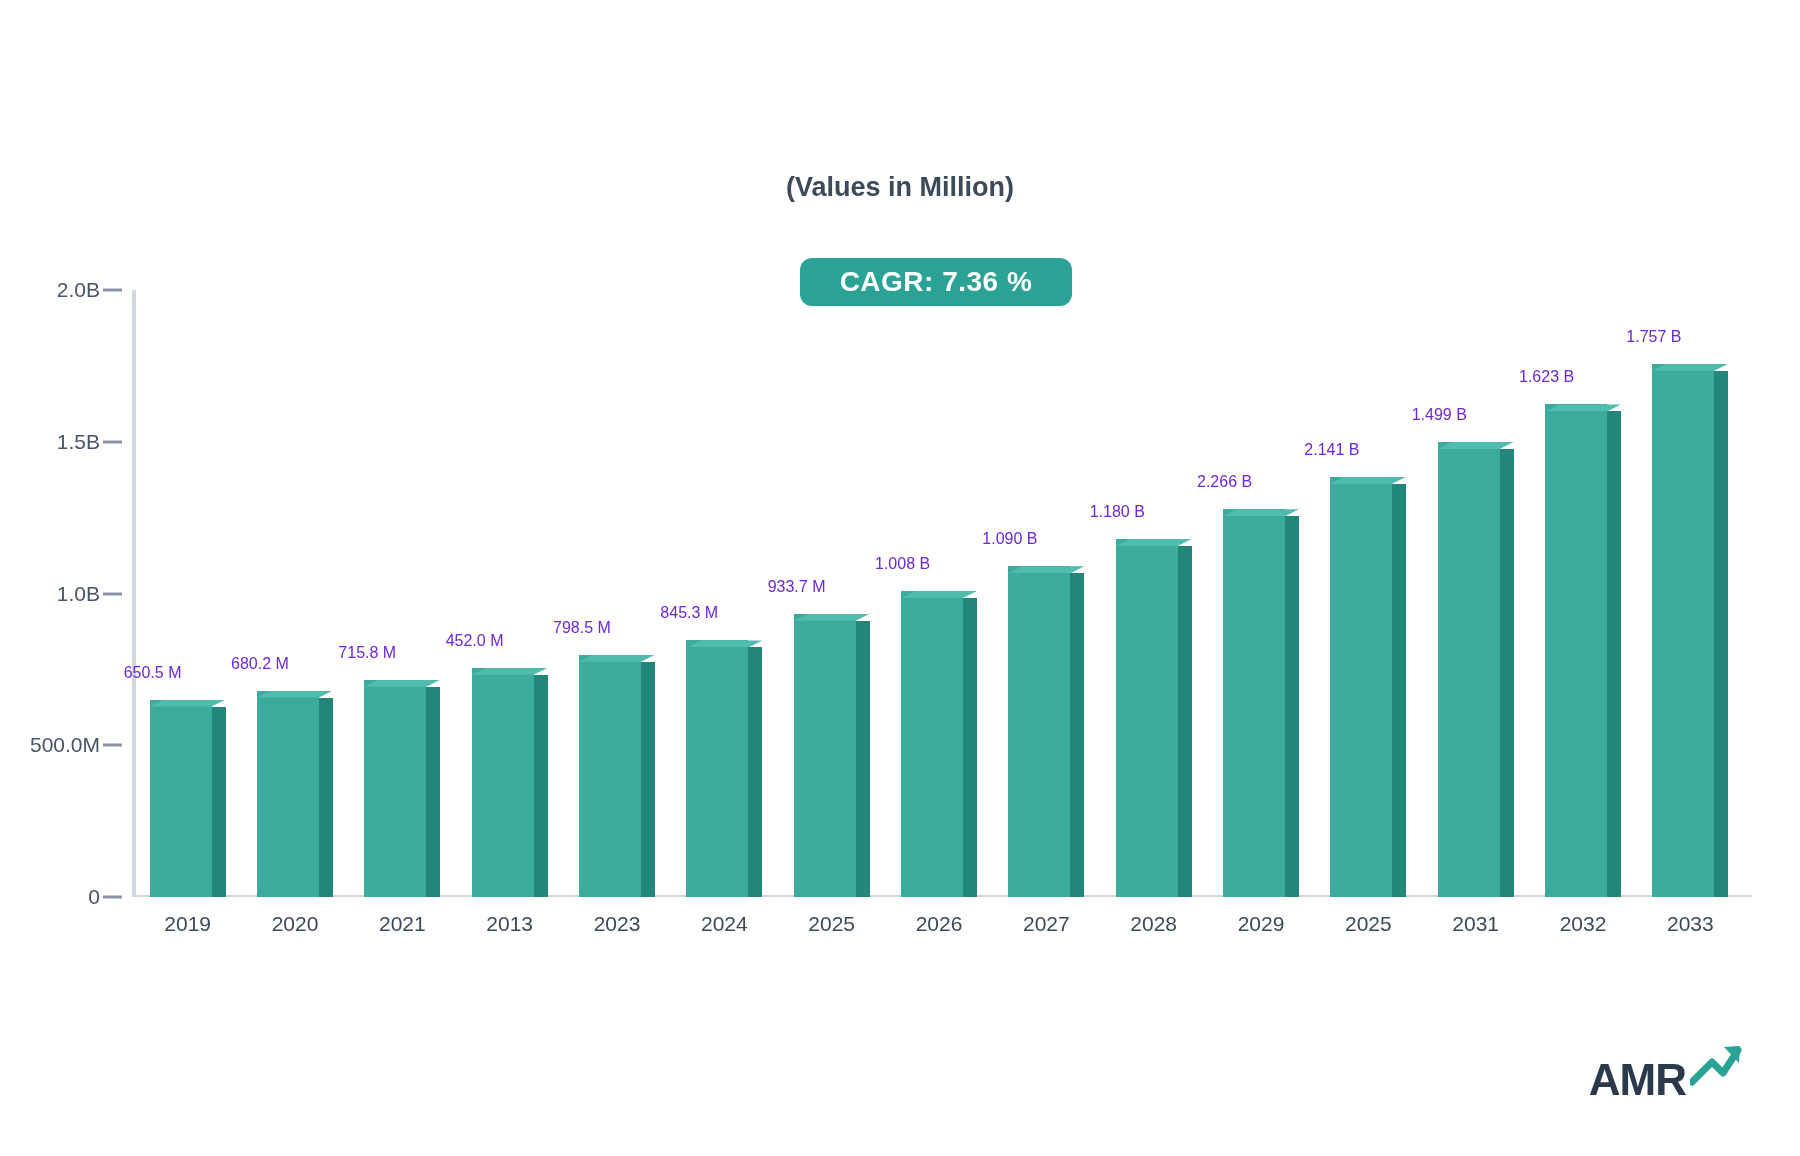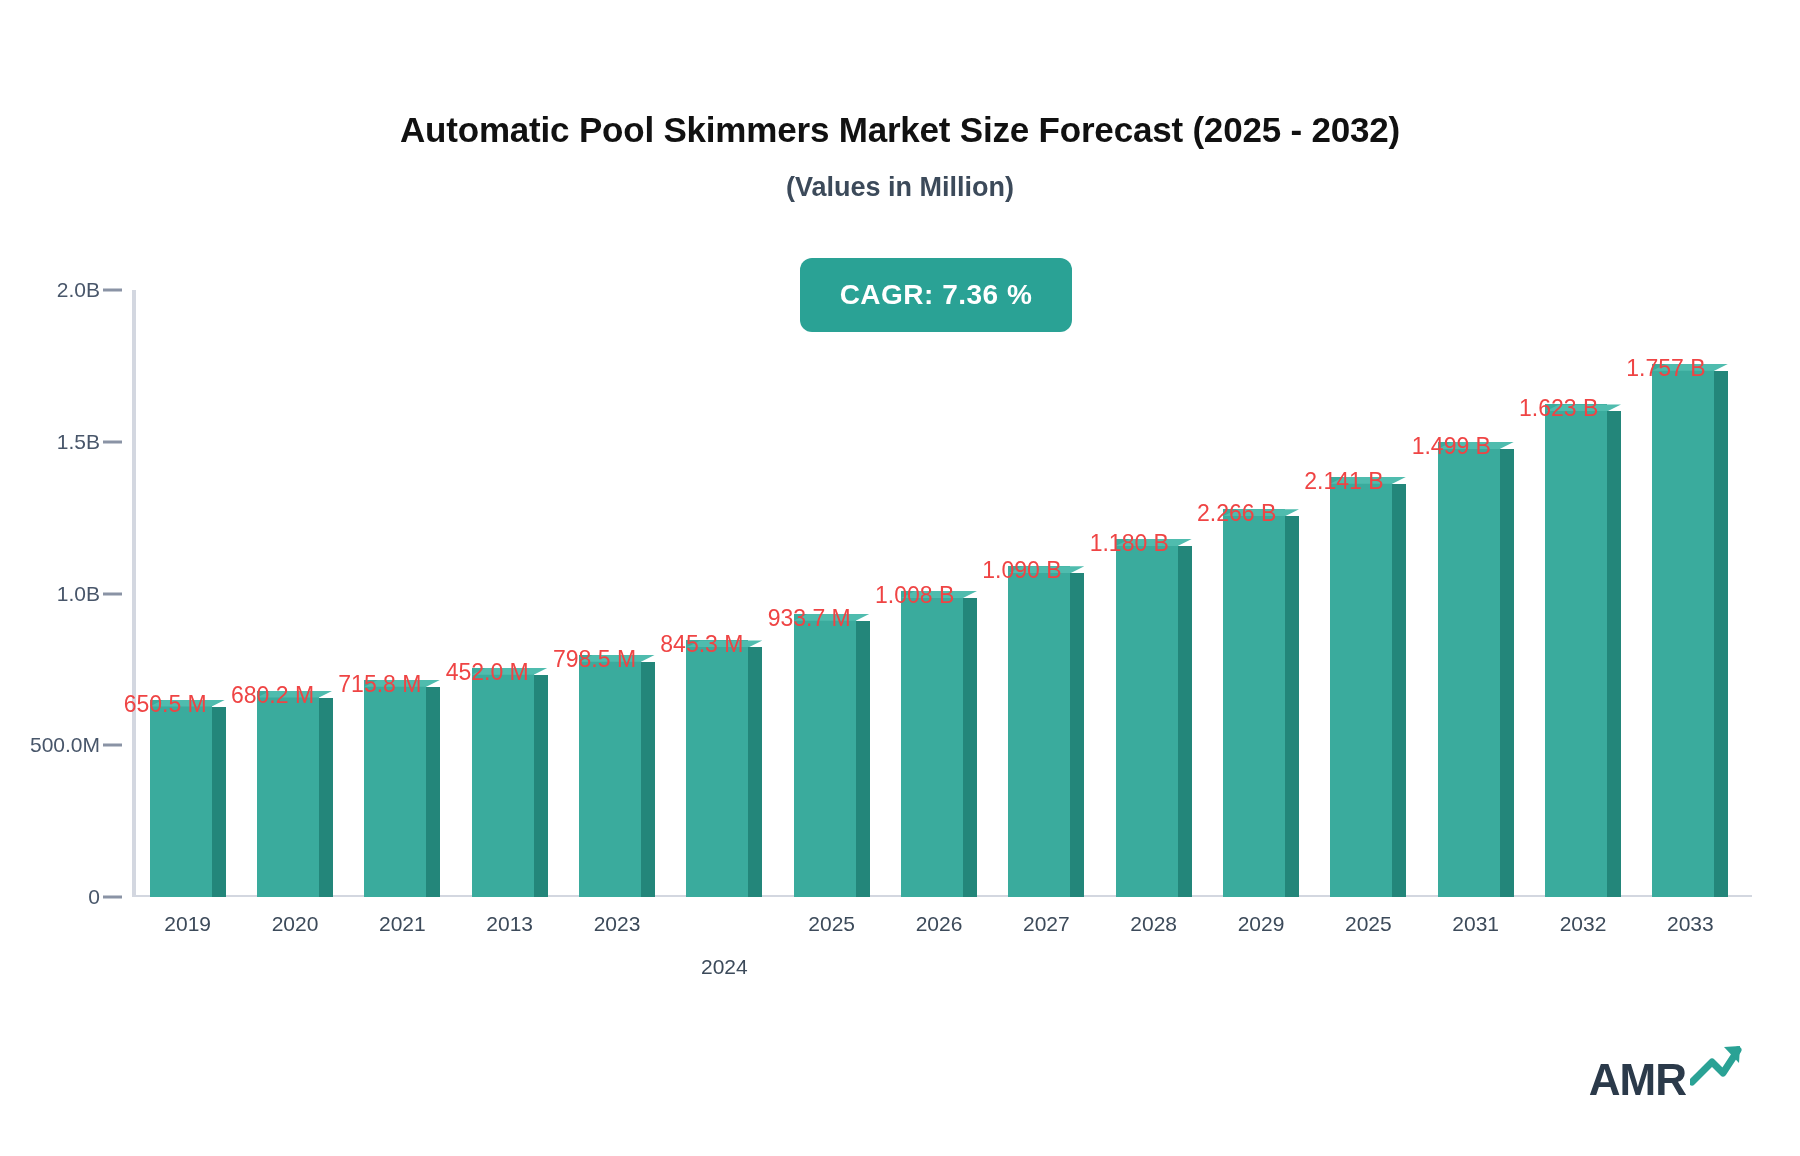--- a/index.html
+++ b/index.html
@@ -20,21 +20,21 @@
   }
   #chart-subtitle {
     position: absolute; top: 172px; left: 0; width: 1800px;
     text-align: center;
     font-size: 27px; font-weight: bold; color: #3c4a5a;
   }
 
   
   #cagr-badge {
     position: absolute; top: 258px; left: 800px;
-    width: 272px; height: 74px;
+    width: 272px; height: 48px;
     background: #2aa295;
     border-radius: 12px;
     display: flex; align-items: center; justify-content: center;
     color: #ffffff; font-size: 28px; font-weight: bold;
     letter-spacing: 0.5px;
   }
 
   
   #plot {
     position: absolute;
@@ -76,23 +76,22 @@
     position: absolute; bottom: 0;
     background: #23867a;
   }
   .bar-top {
     position: absolute;
     background: #4fbcae;
   }
   .bar-value {
     position: absolute;
     white-space: nowrap;
-    font-size: 23px; color: #ef4444;
+    font-size: 16px; color: #6d28d9;
     font-family: "Liberation Sans", sans-serif;
-    margin-top: 27px;
   }
   .x-label {
     position: absolute;
     top: 912px;
     text-align: center;
     font-size: 21px; color: #3c4a5a;
     transform: translateX(-50%);
   }
 
   
@@ -104,21 +103,20 @@
     font-size: 44px; font-weight: bold; color: #2b3a4a;
     letter-spacing: -1px; line-height: 1;
   }
   #amr-arrow { margin-left: 4px; margin-bottom: 10px; }
 </style>
 </head>
 <body>
 
 <div id="stage">
 
-  <div id="chart-title">Automatic Pool Skimmers Market Size Forecast (2025 - 2032)</div>
   <div id="chart-subtitle">(Values in Million)</div>
 
   <div id="cagr-badge">
     <span>CAGR: 7.36 %</span>
   </div>
 
   <div id="y-axis-line"></div>
   <div id="x-axis-line"></div>
 
   <div id="y-ticks">
@@ -224,21 +222,21 @@
         <div class="bar-top" style="left: 0px; top: 0px; width: 76px; height: 7px; clip-path: polygon(0px 100%, 14px 0px, 100% 0px, 62px 100%);"></div>
       </div>
       <div class="bar-value" style="left: 1494.33px; top: 37.7505px;">1.757 B</div>
     </div>
   <div id="x-ticks">
       <div class="x-label" style="left: 187.667px;">2019</div>
       <div class="x-label" style="left: 295px;">2020</div>
       <div class="x-label" style="left: 402.333px;">2021</div>
       <div class="x-label" style="left: 509.667px;">2013</div>
       <div class="x-label" style="left: 617px;">2023</div>
-      <div class="x-label" style="left: 724.333px; margin-top: 43px;">2024</div>
+      <div class="x-label" style="left: 724.333px;">2024</div>
       <div class="x-label" style="left: 831.667px;">2025</div>
       <div class="x-label" style="left: 939px;">2026</div>
       <div class="x-label" style="left: 1046.33px;">2027</div>
       <div class="x-label" style="left: 1153.67px;">2028</div>
       <div class="x-label" style="left: 1261px;">2029</div>
       <div class="x-label" style="left: 1368.33px;">2025</div>
       <div class="x-label" style="left: 1475.67px;">2031</div>
       <div class="x-label" style="left: 1583px;">2032</div>
       <div class="x-label" style="left: 1690.33px;">2033</div>
     </div>

